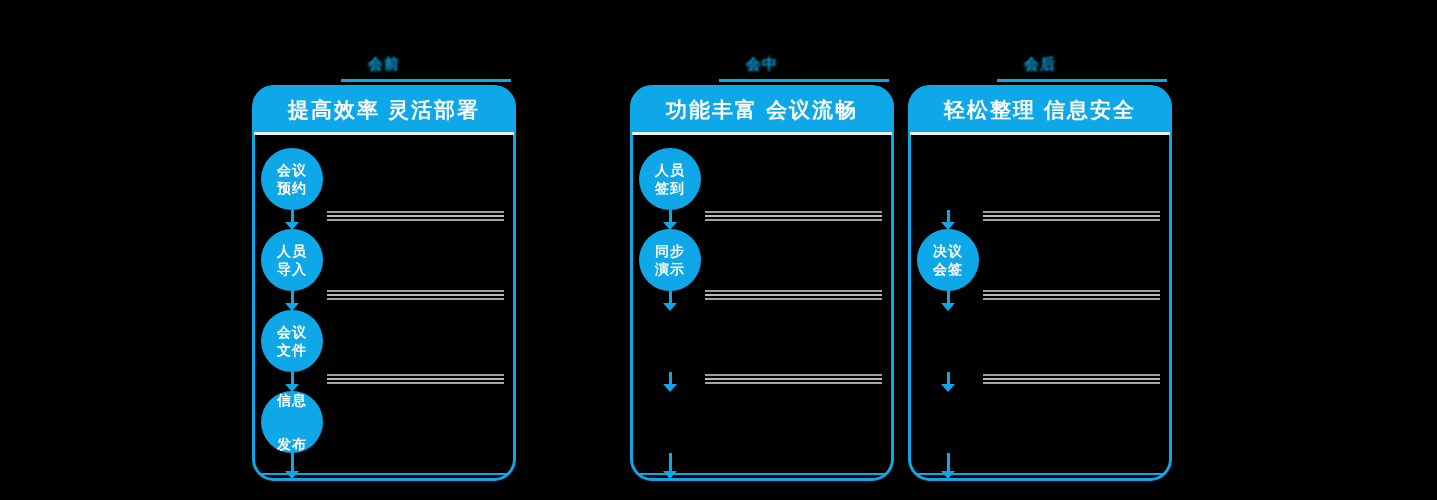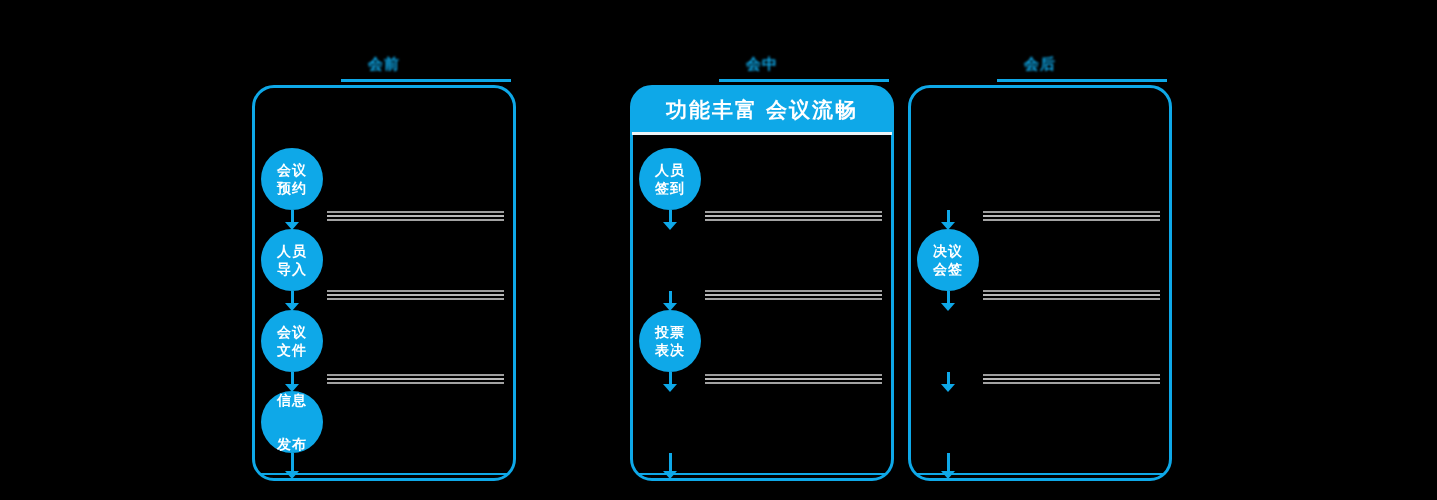--- a/index.html
+++ b/index.html
@@ -77,20 +77,21 @@
   .desc-lines .ln1{background:#9d9d9d;}
   .desc-lines .ln2{background:#b9b9b9;}
   .desc-lines .ln3{background:#a3a3a3;margin-bottom:0;}
 </style>
 </head>
 <body>
 
 <div class="panel panel-1">
   <div class="stage-tab">会前</div>
   <div class="stage-underline"></div>
+  <div class="panel-header">提高效率  灵活部署</div>
 
   <div class="step-circle step-1">
     <span>会议</span>
     <span>预约</span>
   </div>
   <div class="flow-arrow gap-1"></div>
   <div class="step-circle step-2">
     <span>人员</span>
     <span>导入</span>
   </div>
@@ -126,25 +127,25 @@
 <div class="panel panel-2">
   <div class="stage-tab">会中</div>
   <div class="stage-underline"></div>
   <div class="panel-header">功能丰富  会议流畅</div>
 
   <div class="step-circle step-1">
     <span>人员</span>
     <span>签到</span>
   </div>
   <div class="flow-arrow gap-1"></div>
+  <div class="step-circle step-2">
+    <span>同步</span>
+    <span>演示</span>
+  </div>
   <div class="flow-arrow gap-2"></div>
-  <div class="step-circle step-3">
-    <span>投票</span>
-    <span>表决</span>
-  </div>
   <div class="flow-arrow gap-3"></div>
   <div class="flow-arrow gap-4"></div>
 
   <div class="desc-lines desc-a">
     <div class="ln ln1"></div>
       <div class="ln ln2"></div>
       <div class="ln ln3"></div>
   </div>
   <div class="desc-lines desc-b">
     <div class="ln ln1"></div>
@@ -154,20 +155,21 @@
   <div class="desc-lines desc-c">
     <div class="ln ln1"></div>
       <div class="ln ln2"></div>
       <div class="ln ln3"></div>
   </div>
 </div>
 
 <div class="panel panel-3">
   <div class="stage-tab">会后</div>
   <div class="stage-underline"></div>
+  <div class="panel-header">轻松整理  信息安全</div>
 
   <div class="flow-arrow gap-1"></div>
   <div class="step-circle step-2">
     <span>决议</span>
     <span>会签</span>
   </div>
   <div class="flow-arrow gap-2"></div>
   <div class="flow-arrow gap-3"></div>
   <div class="flow-arrow gap-4"></div>
 

